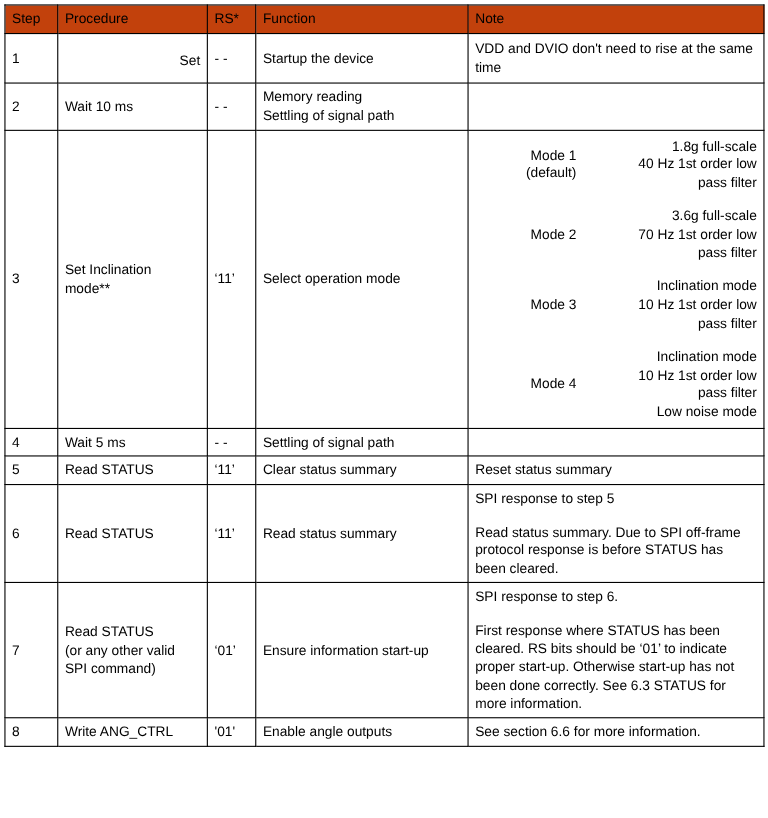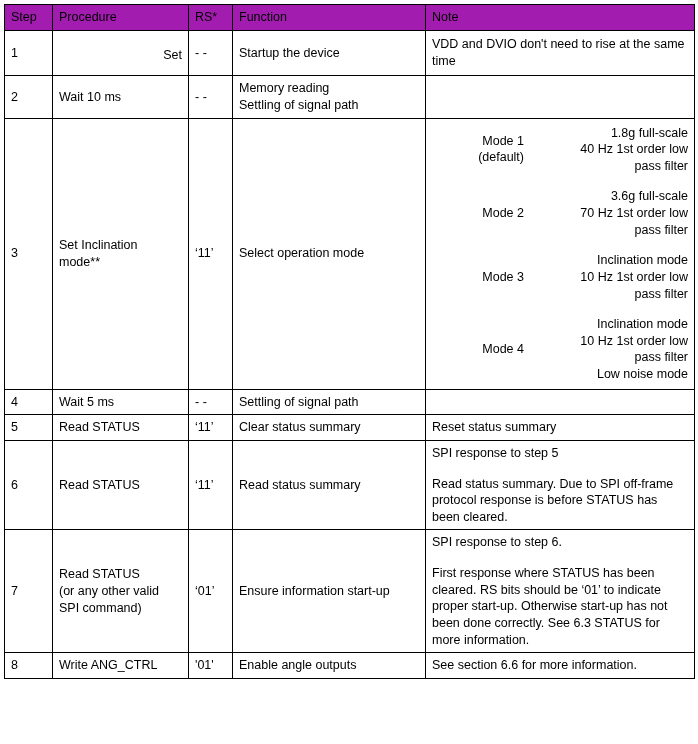--- a/index.html
+++ b/index.html
@@ -29,21 +29,21 @@
   table.startup td, table.startup th {
     border: 1px solid #000;
     vertical-align: middle;
     font-size: 12.5px;
     line-height: 1.33;
     font-weight: normal;
     padding: 4px 6px;
     text-align: left;
   }
   thead th {
-    background: #a21caf;
+    background: #c2410c;
     padding-top: 4px;
     padding-bottom: 4px;
   }
   col.c-step   { width: 48px; }
   col.c-proc   { width: 136px; }
   col.c-rs     { width: 44px; }
   col.c-func   { width: 193px; }
   col.c-note   { width: 269px; }
 
   td.step, th.step { text-align: center; }

